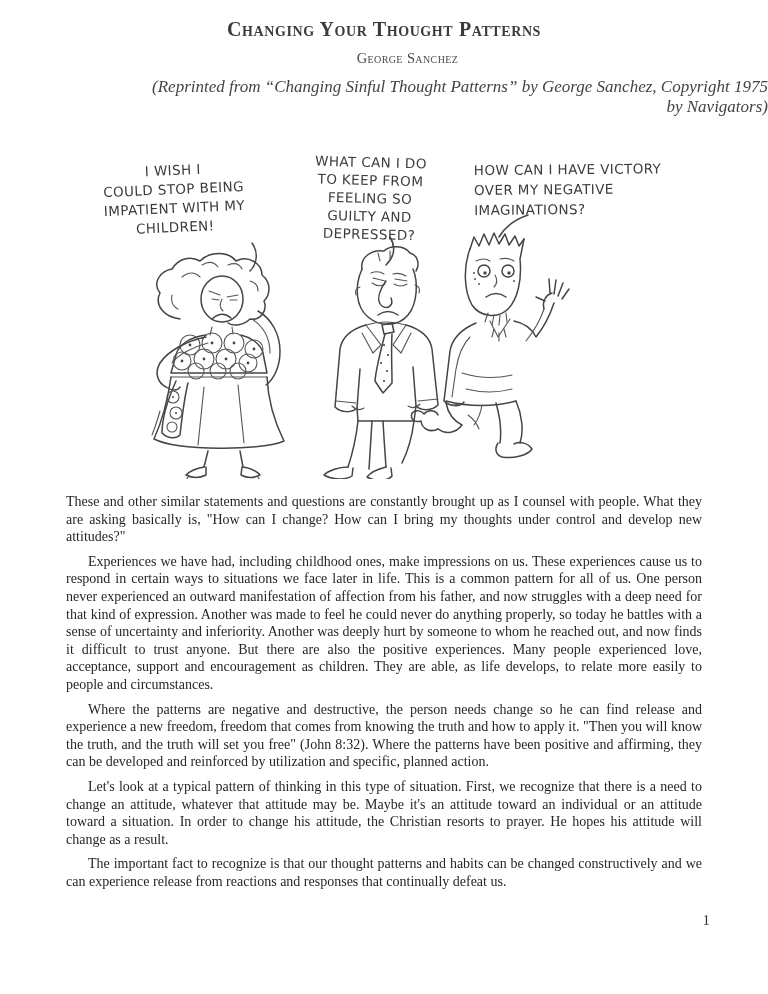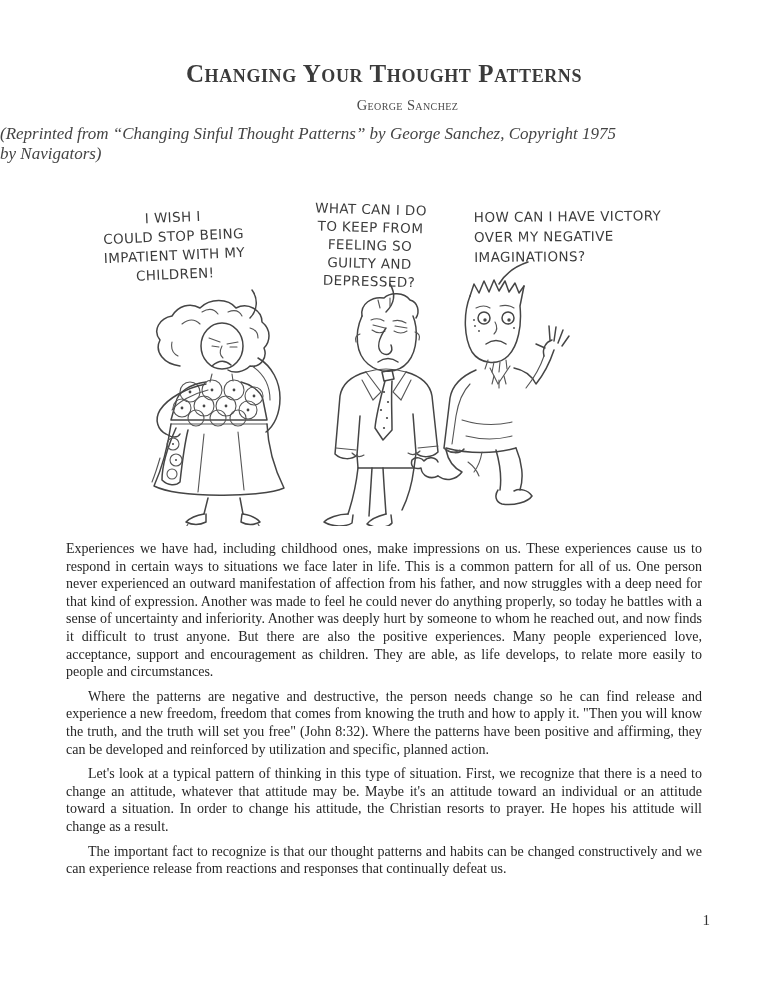--- a/index.html
+++ b/index.html
@@ -7,40 +7,40 @@
   .page {
     position: relative;
     width: 768px;
     height: 994px;
     background: #ffffff;
     font-family: "Liberation Serif", serif;
     color: #2e2e2e;
     overflow: hidden;
   }
   .doc-title {
-    padding-top: 60px;
+    padding-top: 18px;
     text-align: center;
-    font-size: 25px;
+    font-size: 20px;
     font-weight: bold;
     font-variant: small-caps;
     letter-spacing: 0.6px;
     color: #3b3b3b;
   }
   .doc-author {
     margin-top: 9px;
     text-align: center;
     font-size: 14.5px;
     font-variant: small-caps;
     letter-spacing: 0.4px;
     color: #4a4a4a;
     padding-left: 47px;
   }
   .doc-reprint {
     margin-top: 10px;
-    text-align: left;
+    text-align: right;
     font-style: italic;
     font-size: 17px;
     line-height: 20px;
     color: #444444;
     white-space: pre-line;
   }
   .cartoon {
     position: relative;
     margin-top: 32px;
     width: 768px;
@@ -224,20 +224,21 @@
         <path class="sk" d="M 516 252 C 522 266 524 282 520 294 M 496 254 C 500 268 502 280 500 294"></path>
         <path class="sk" d="M 498 294 C 494 300 496 306 502 308 C 514 310 528 306 532 300 C 528 294 520 292 514 295"></path>
         <path class="sk" d="M 446 254 C 448 264 454 272 462 276 C 456 284 446 286 438 280"></path>
         <path class="sk" d="M 438 280 C 430 284 422 280 421 272 C 414 274 410 270 412 264 C 416 260 422 262 424 265 C 428 260 436 261 438 266"></path>
         <path class="sk-thin" d="M 468 266 q 8 6 11 14 M 482 256 q -2 12 -8 20"></path>
       </g>
     </svg>
   </div>
 
   <div class="body-text">
+    <p>These and other similar statements and questions are constantly brought up as I counsel with people. What they are asking basically is, "How can I change? How can I bring my thoughts under control and develop new attitudes?"</p>
     <p>Experiences we have had, including childhood ones, make impressions on us. These experiences cause us to respond in certain ways to situations we face later in life. This is a common pattern for all of us. One person never experienced an outward manifestation of affection from his father, and now struggles with a deep need for that kind of expression. Another was made to feel he could never do anything properly, so today he battles with a sense of uncertainty and inferiority. Another was deeply hurt by someone to whom he reached out, and now finds it difficult to trust anyone. But there are also the positive experiences. Many people experienced love, acceptance, support and encouragement as children. They are able, as life develops, to relate more easily to people and circumstances.</p>
     <p>Where the patterns are negative and destructive, the person needs change so he can find release and experience a new freedom, freedom that comes from knowing the truth and how to apply it. "Then you will know the truth, and the truth will set you free" (John 8:32). Where the patterns have been positive and affirming, they can be developed and reinforced by utilization and specific, planned action.</p>
     <p>Let's look at a typical pattern of thinking in this type of situation. First, we recognize that there is a need to change an attitude, whatever that attitude may be. Maybe it's an attitude toward an individual or an attitude toward a situation. In order to change his attitude, the Christian resorts to prayer. He hopes his attitude will change as a result.</p>
     <p>The important fact to recognize is that our thought patterns and habits can be changed constructively and we can experience release from reactions and responses that continually defeat us.</p>
   </div>
 
   <div class="page-number">1</div>
 
 </div>
 

